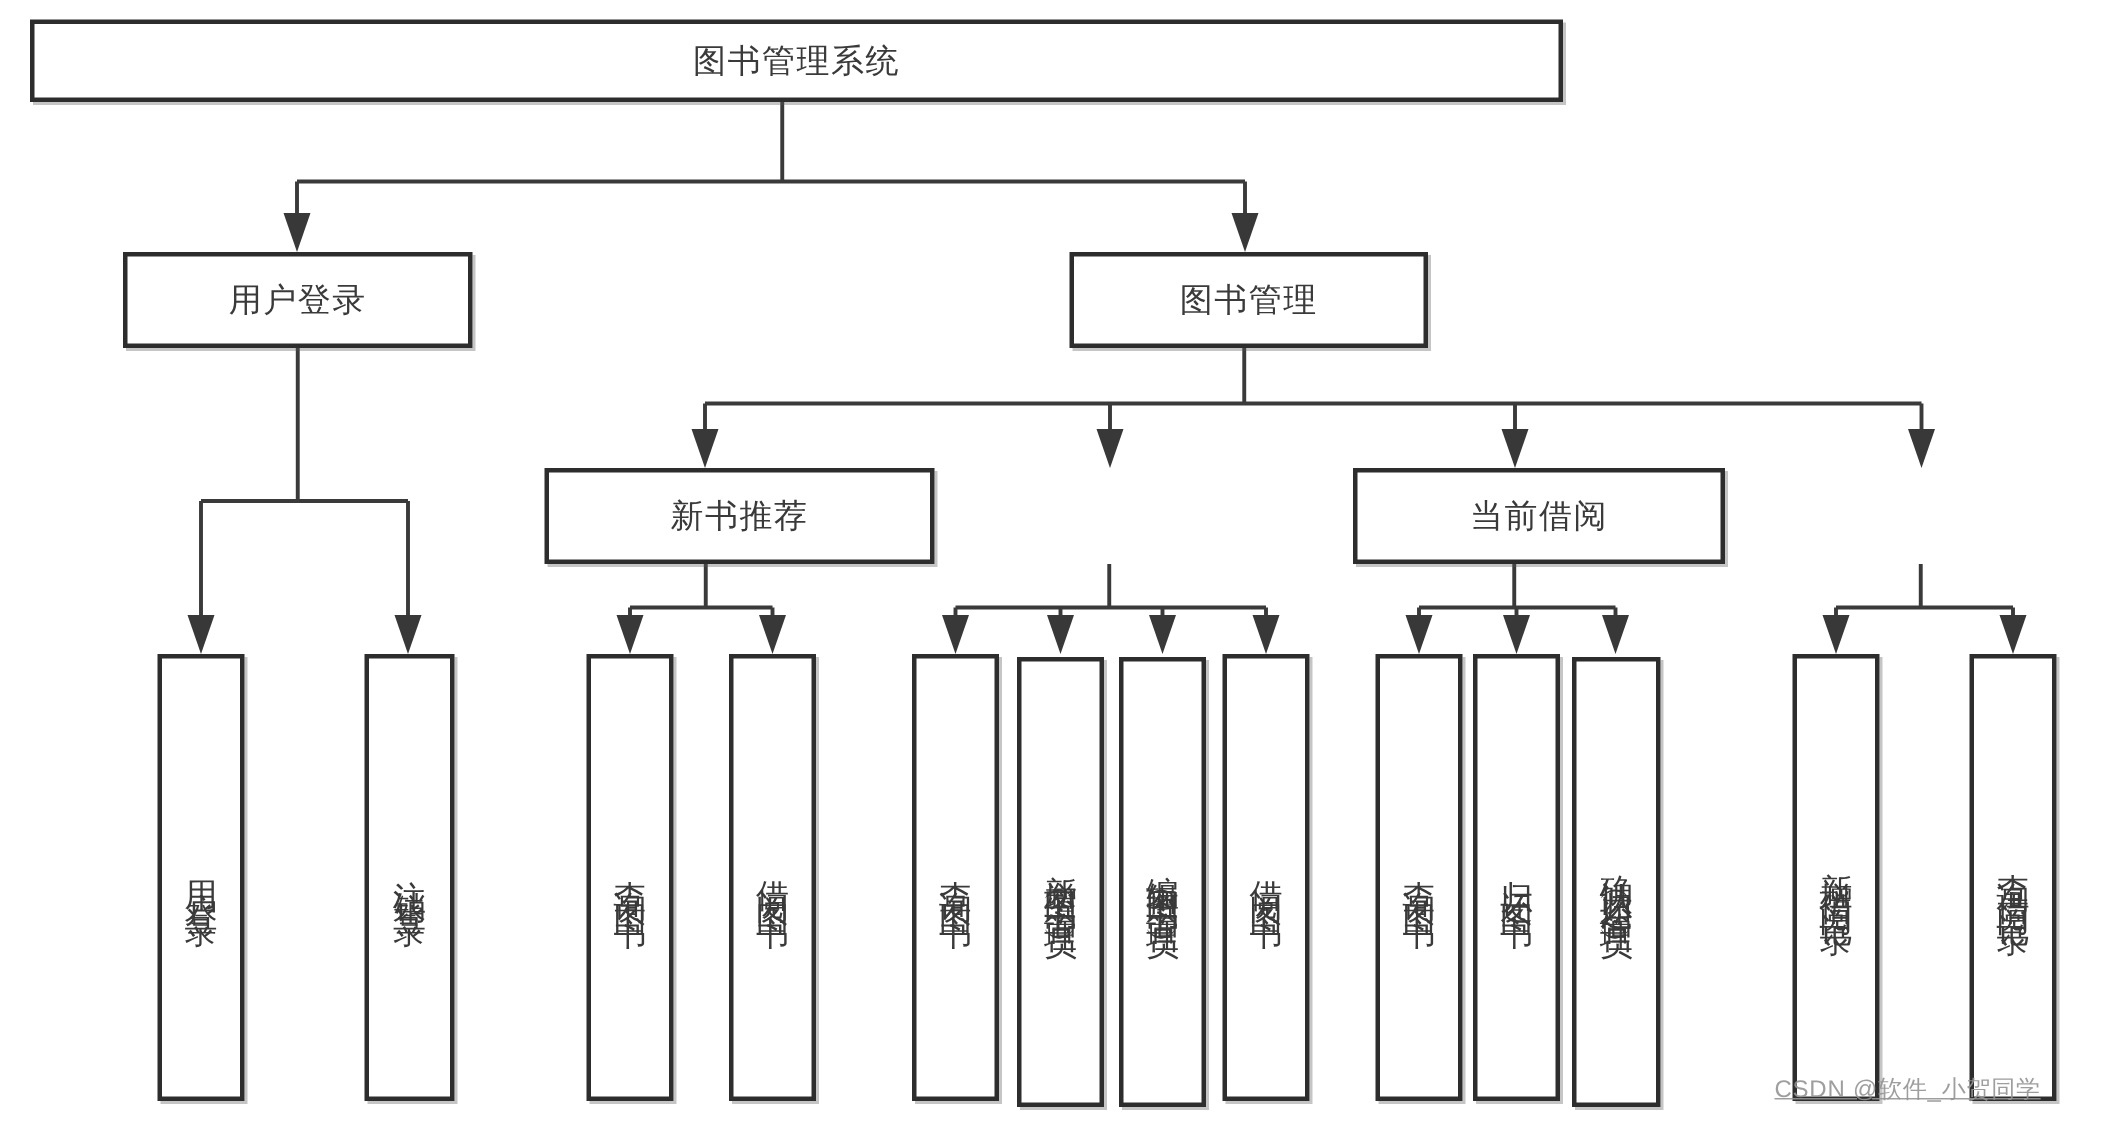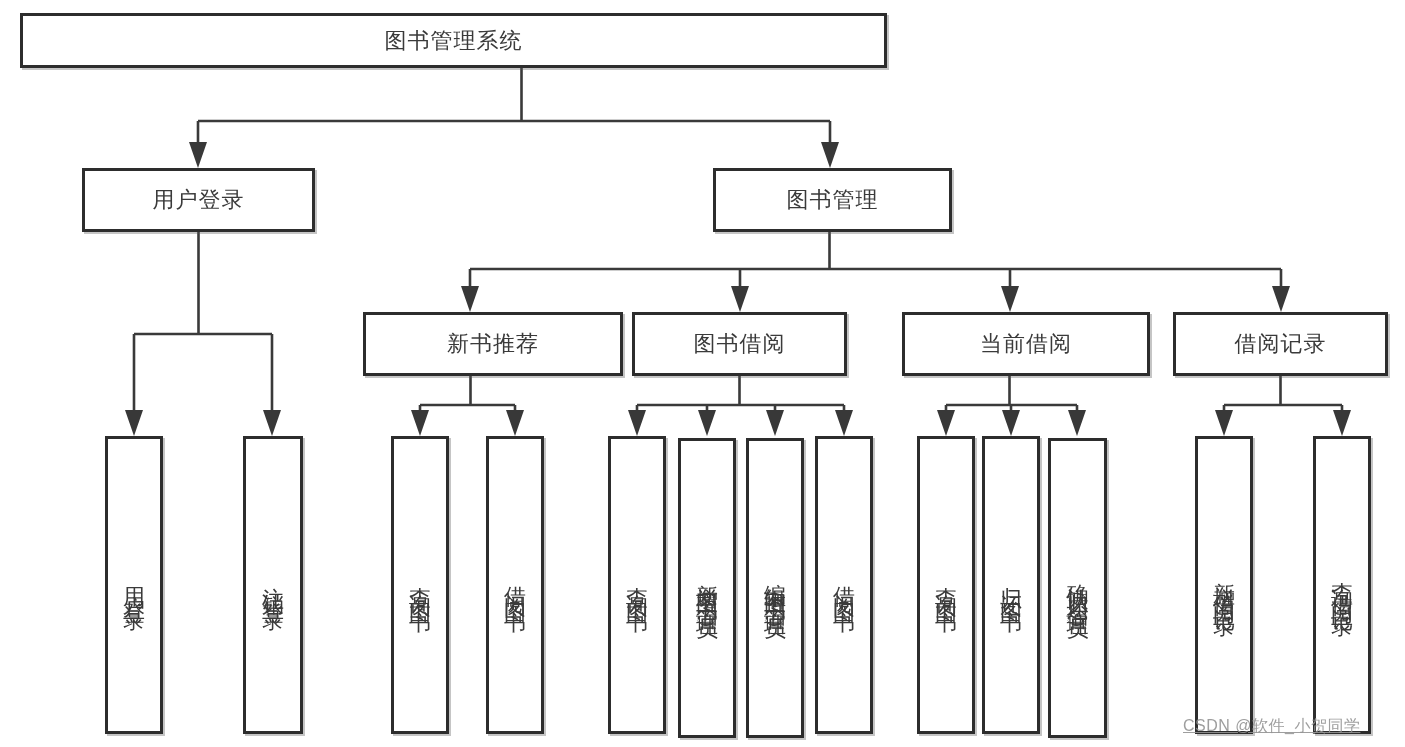--- a/index.html
+++ b/index.html
@@ -84,29 +84,27 @@
       <polygon points="766,410 784,410 775,436"></polygon>
       <polygon points="835,410 853,410 844,436"></polygon>
       <polygon points="937,410 955,410 946,436"></polygon>
       <polygon points="1002,410 1020,410 1011,436"></polygon>
       <polygon points="1068,410 1086,410 1077,436"></polygon>
       <polygon points="1215,410 1233,410 1224,436"></polygon>
       <polygon points="1333,410 1351,410 1342,436"></polygon>
     </g>
   </svg>
 
-  <div class="hnode" style="left:20px;top:13px;width:867px;height:55px">图书管理系统</div>
+  <div class="hnode" style="left:20px;top:13px;width:1022px;height:55px">图书管理系统</div>
 
   <div class="hnode" style="left:82px;top:168px;width:233px;height:64px">用户登录</div>
   <div class="hnode" style="left:713px;top:168px;width:239px;height:64px">图书管理</div>
 
   <div class="hnode" style="left:363px;top:312px;width:260px;height:64px">新书推荐</div>
-  <div class="hnode" style="left:632px;top:312px;width:215px;height:64px">图书借阅</div>
   <div class="hnode" style="left:902px;top:312px;width:248px;height:64px">当前借阅</div>
-  <div class="hnode" style="left:1173px;top:312px;width:215px;height:64px">借阅记录</div>
 
   <div class="vnode" style="left:105px;top:436px;width:58px;height:298px">用户登录</div>
   <div class="vnode" style="left:243px;top:436px;width:60px;height:298px">注销登录</div>
 
   <div class="vnode" style="left:391px;top:436px;width:58px;height:298px">查询图书</div>
   <div class="vnode" style="left:486px;top:436px;width:58px;height:298px">借阅图书</div>
 
   <div class="vnode" style="left:608px;top:436px;width:58px;height:298px">查询图书</div>
   <div class="vnode" style="left:678px;top:438px;width:58px;height:300px;letter-spacing:5px">新增图书（管理员）</div>
   <div class="vnode" style="left:746px;top:438px;width:58px;height:300px;letter-spacing:5px">编辑图书（管理员）</div>

